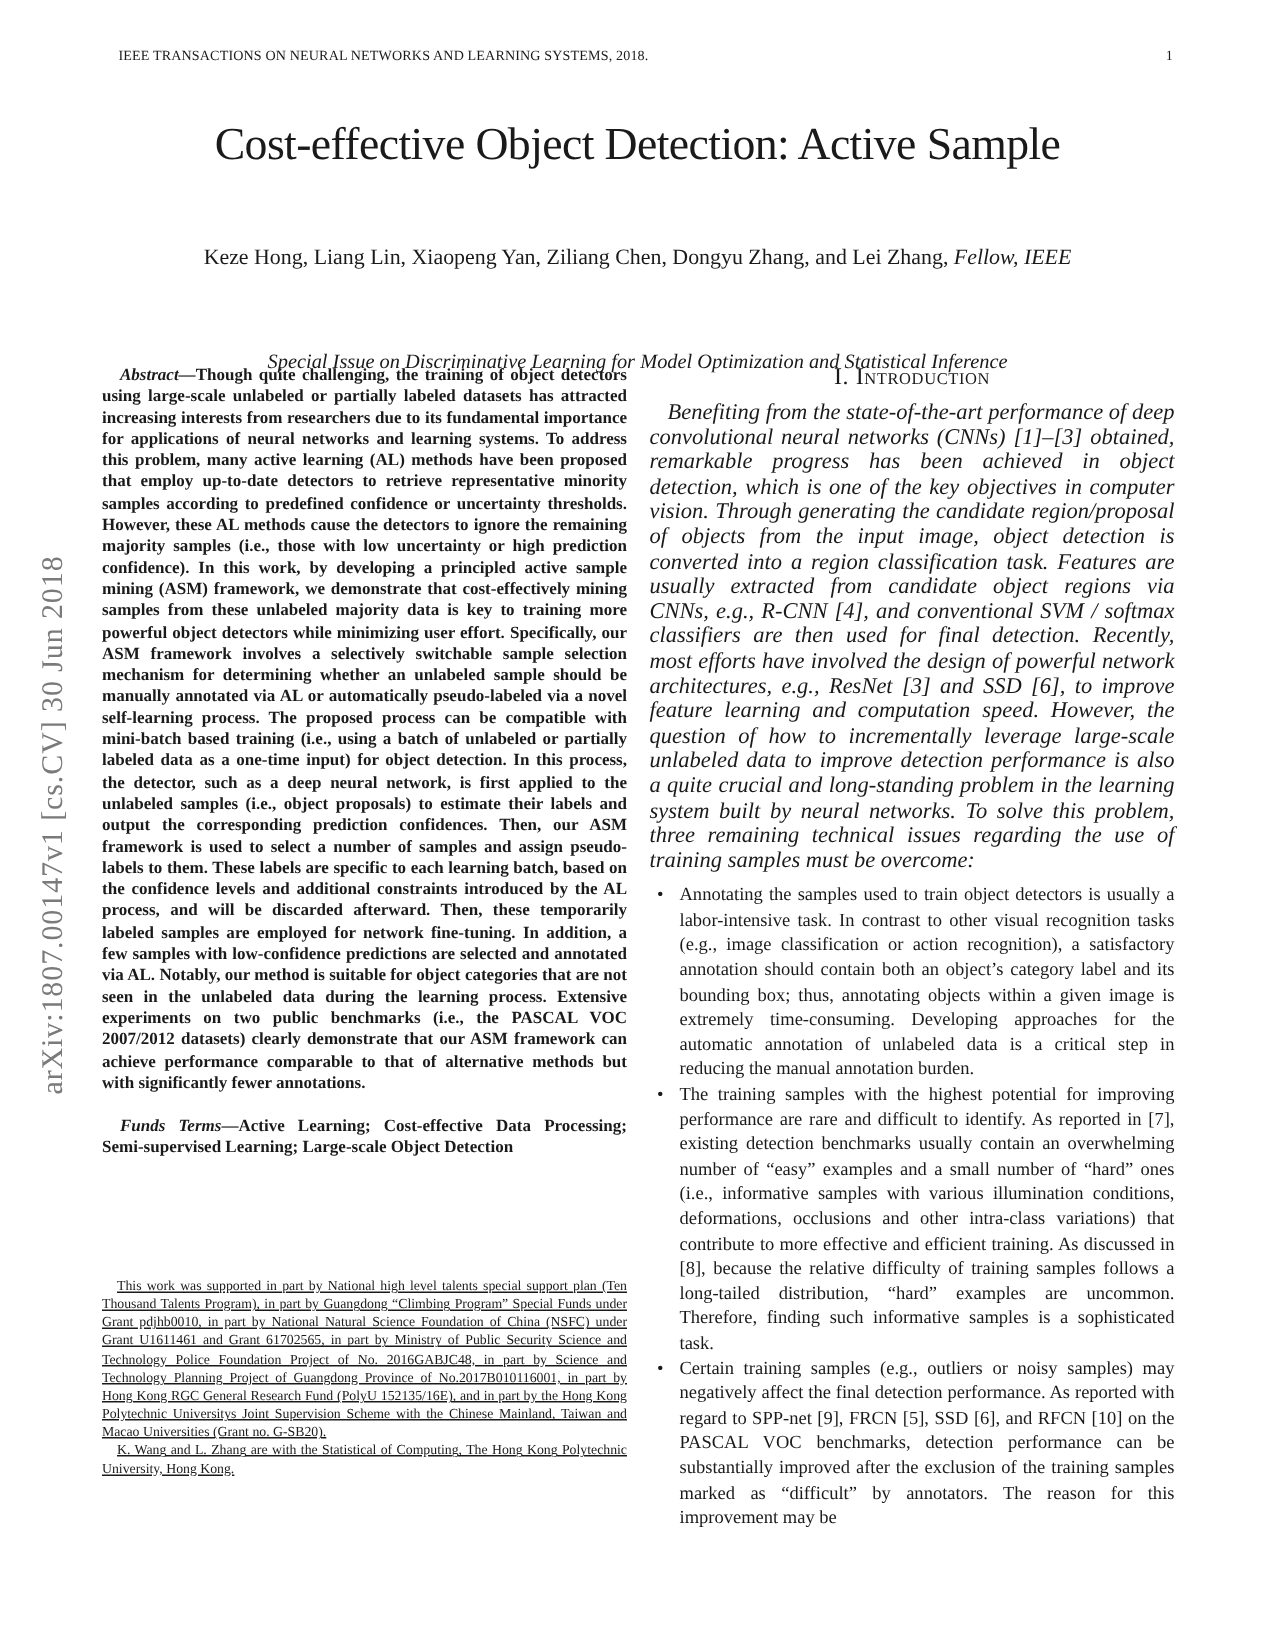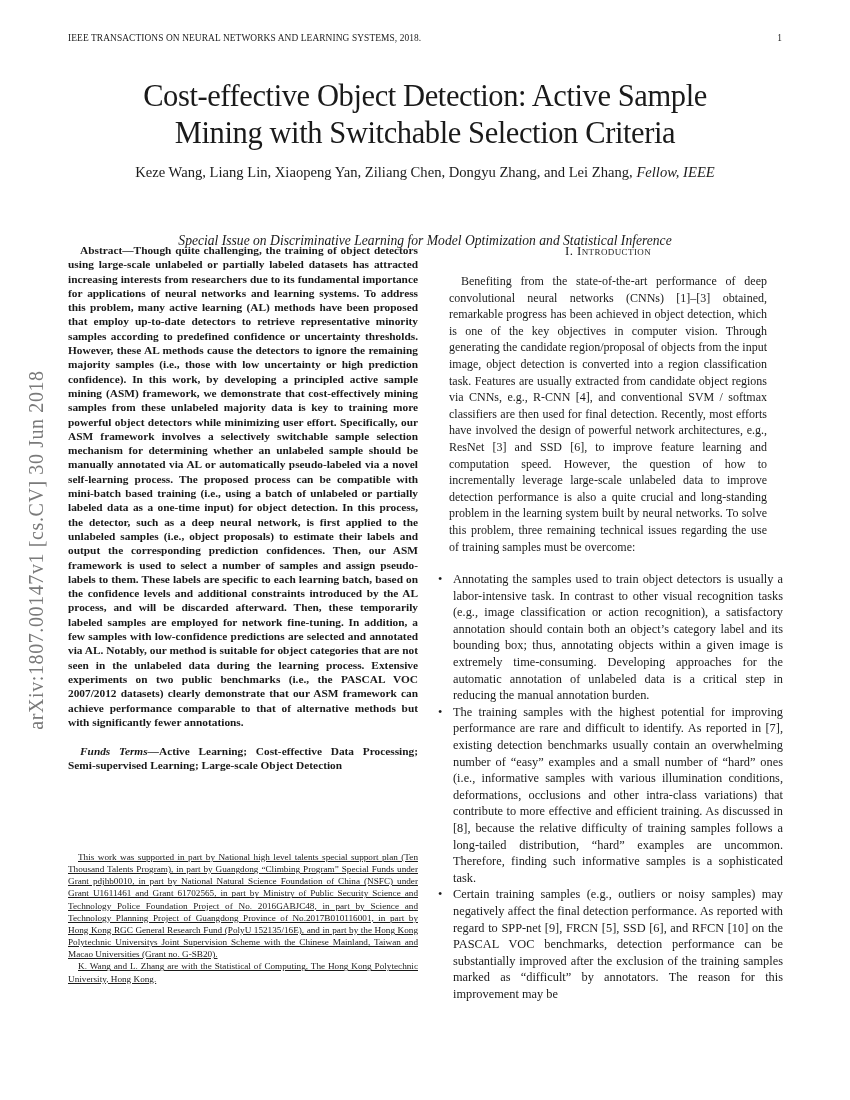--- a/index.html
+++ b/index.html
@@ -1,62 +1,61 @@
 <!DOCTYPE html>
 <html><head>
 <meta charset="utf-8">
 <style>
   html, body { margin:0; padding:0; background:#ffffff; }
   body { width:850px; height:1100px; position:relative; overflow:hidden;
          font-family:"Liberation Serif","DejaVu Serif",serif; color:#1a1a1a; }
-  .running-head { position:absolute; top:33px; left:68px; right:68px; font-size:9.4px;
+  .running-head { position:absolute; top:33px; left:79px; right:68px; font-size:9.4px;
          letter-spacing:0.1px; display:flex; justify-content:space-between;align-items:flex-end; }
   .arxiv-stamp { position:absolute; left:36px; top:550px; transform-origin:center center;
          transform:translate(-50%,-50%) rotate(-90deg); white-space:nowrap;
          font-size:20px; color:#7a7a7a; letter-spacing:0.6px; }
   .title { position:absolute; top:78px; left:0; right:0; text-align:center;
          font-size:30.5px; line-height:37px; letter-spacing:-0.4px; }
   .authors { position:absolute; top:164px; left:0; right:0; text-align:center; font-size:14.6px; }
   .authors .affil { font-style:italic;text-align:right; }
   .special { position:absolute; top:193px; left:0; right:0; text-align:center; font-size:13.6px; font-style:italic;margin-top:40px; }
 
   .col-left { position:absolute; left:68px; top:243px; width:350px; }
   .col-right { position:absolute; left:433px; top:243px; width:350px; }
 
   .abstract { font-weight:bold; font-size:11.35px; line-height:14.3px; text-align:justify; text-indent:12px; margin:0; }
-  .abstract .lbl { font-weight:bold; }
+  .abstract .lbl { font-style:italic; font-weight:bold; }
   .index-terms { font-weight:bold; font-size:11.35px; line-height:14.3px; text-align:justify; text-indent:12px; margin:15px 0 0 0; }
   .index-terms .lbl { font-style:italic; }
 
   .footnote { position:absolute; left:68px; top:851px; width:350px; font-size:9.2px; line-height:12.15px; text-align:justify; }
   .footnote p { margin:0; text-indent:10px;text-decoration:underline; }
 
-  .sec-title { text-align:center; font-size:13px; letter-spacing:0.4px; margin:0 0 10px 0; height:14px; }
+  .sec-title { text-align:center; font-size:16px; letter-spacing:0.4px; margin:0 0 10px 0; height:14px; }
   .sec-title .sc { font-variant:small-caps; }
-  .body-p { font-size:12px; line-height:16.6px; text-align:justify; text-indent:12px; margin:16px; }
+  .body-p { font-size:15px; line-height:16.6px; text-align:justify; text-indent:12px; margin:0;font-style:italic; }
   ul.bullets { margin:6px 0 0 0; padding:0 0 0 20px; list-style:none; }
   ul.bullets li { position:relative; font-size:12.35px; line-height:16.6px; text-align:justify; margin:0 0 0 0; }
   ul.bullets li .bullet { position:absolute; left:-15px; top:0; }
 </style>
 </head>
 <body>
 
 <div class="running-head">
   <span>IEEE TRANSACTIONS ON NEURAL NETWORKS AND LEARNING SYSTEMS, 2018.</span>
   <span>1</span>
 </div>
 
 <div class="arxiv-stamp">arXiv:1807.00147v1  [cs.CV]  30 Jun 2018</div>
 
 <div class="title">
   <div>Cost-effective Object Detection: Active Sample</div>
-  <div>Mining with Switchable Selection Criteria</div>
 </div>
 
-<div class="authors"><span>Keze Wang,  Liang Lin,  Xiaopeng Yan,  Ziliang Chen,  Dongyu Zhang,  and Lei Zhang, </span><span class="affil">Fellow, IEEE</span></div>
+<div class="authors"><span>Keze Hong,  Liang Lin,  Xiaopeng Yan,  Ziliang Chen,  Dongyu Zhang,  and Lei Zhang, </span><span class="affil">Fellow, IEEE</span></div>
 
 <div class="special">Special Issue on Discriminative Learning for Model Optimization and Statistical Inference</div>
 
 <div class="col-left">
   <p class="abstract"><span class="lbl">Abstract</span><span>—Though quite challenging, the training of object detectors using large-scale unlabeled or partially labeled datasets has attracted increasing interests from researchers due to its fundamental importance for applications of neural networks and learning systems. To address this problem, many active learning (AL) methods have been proposed that employ up-to-date detectors to retrieve representative minority samples according to predefined confidence or uncertainty thresholds. However, these AL methods cause the detectors to ignore the remaining majority samples (i.e., those with low uncertainty or high prediction confidence). In this work, by developing a principled active sample mining (ASM) framework, we demonstrate that cost-effectively mining samples from these unlabeled majority data is key to training more powerful object detectors while minimizing user effort. Specifically, our ASM framework involves a selectively switchable sample selection mechanism for determining whether an unlabeled sample should be manually annotated via AL or automatically pseudo-labeled via a novel self-learning process. The proposed process can be compatible with mini-batch based training (i.e., using a batch of unlabeled or partially labeled data as a one-time input) for object detection. In this process, the detector, such as a deep neural network, is first applied to the unlabeled samples (i.e., object proposals) to estimate their labels and output the corresponding prediction confidences. Then, our ASM framework is used to select a number of samples and assign pseudo-labels to them. These labels are specific to each learning batch, based on the confidence levels and additional constraints introduced by the AL process, and will be discarded afterward. Then, these temporarily labeled samples are employed for network fine-tuning. In addition, a few samples with low-confidence predictions are selected and annotated via AL. Notably, our method is suitable for object categories that are not seen in the unlabeled data during the learning process. Extensive experiments on two public benchmarks (i.e., the PASCAL VOC 2007/2012 datasets) clearly demonstrate that our ASM framework can achieve performance comparable to that of alternative methods but with significantly fewer annotations.</span></p>
   <p class="index-terms"><span class="lbl">Funds Terms</span><span>—Active Learning; Cost-effective Data Processing; Semi-supervised Learning; Large-scale Object Detection</span></p>
 </div>
 
 <div class="footnote">
   <p>This work was supported in part by National high level talents special support plan (Ten Thousand Talents Program), in part by Guangdong “Climbing Program” Special Funds under Grant pdjhb0010, in part by National Natural Science Foundation of China (NSFC) under Grant U1611461 and Grant 61702565, in part by Ministry of Public Security Science and Technology Police Foundation Project of No. 2016GABJC48, in part by Science and Technology Planning Project of Guangdong Province of No.2017B010116001, in part by Hong Kong RGC General Research Fund (PolyU 152135/16E), and in part by the Hong Kong Polytechnic Universitys Joint Supervision Scheme with the Chinese Mainland, Taiwan and Macao Universities (Grant no. G-SB20).</p>

